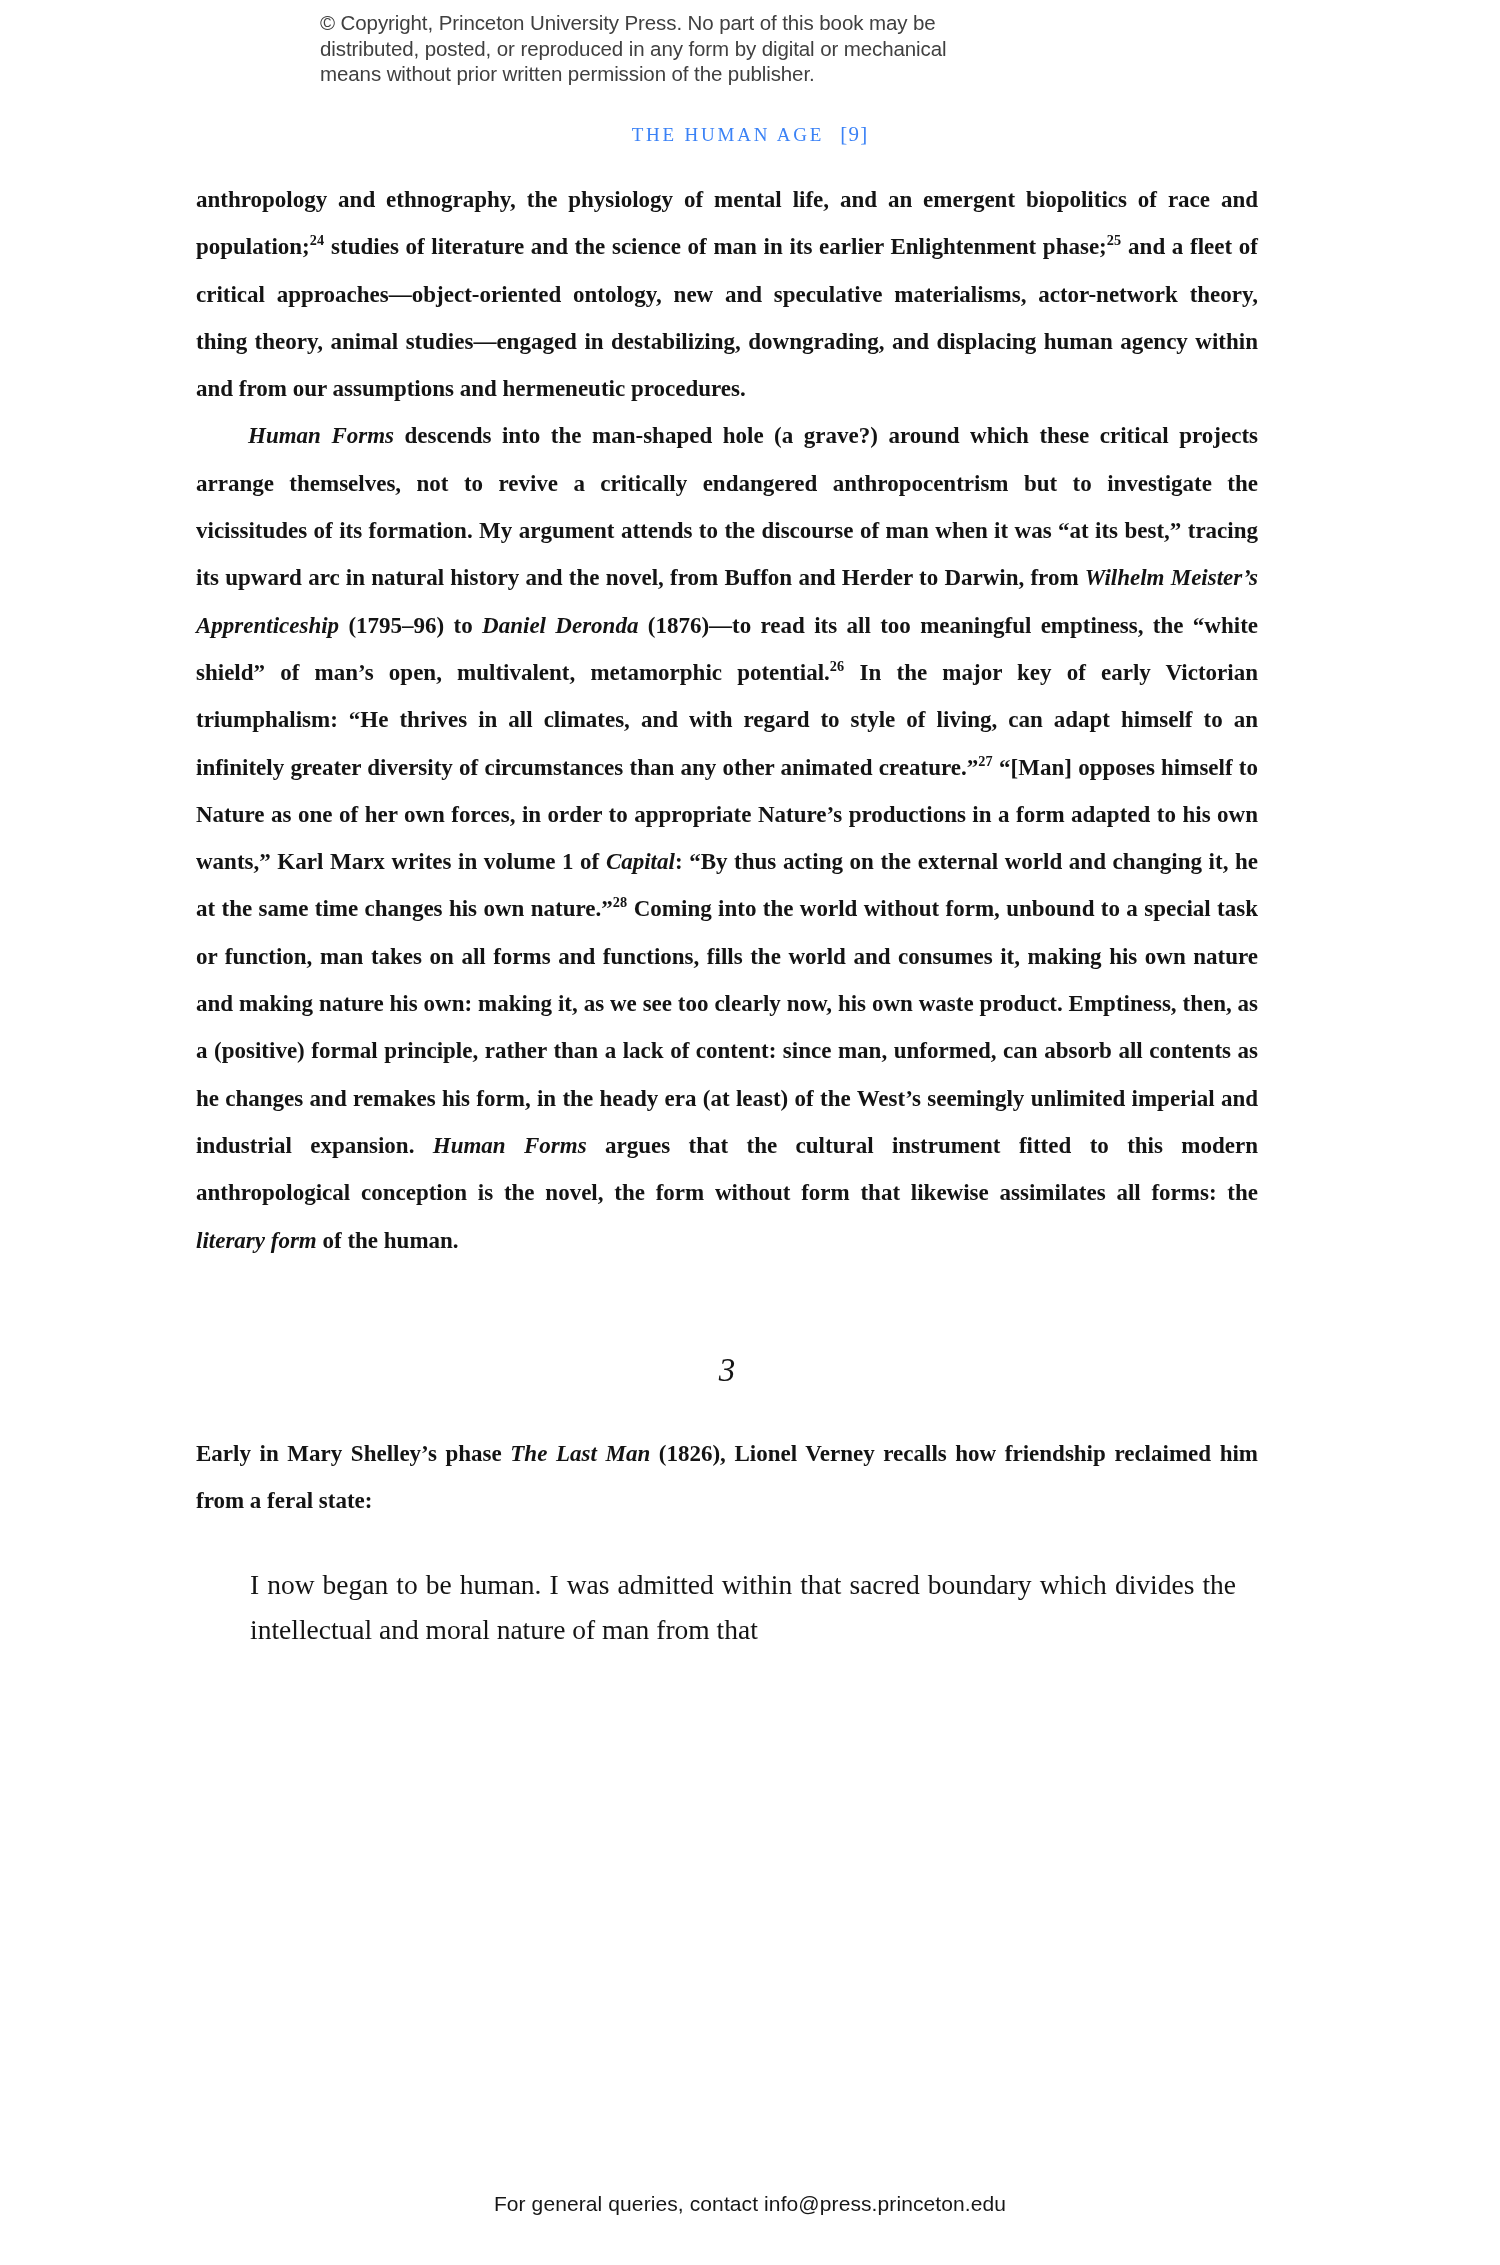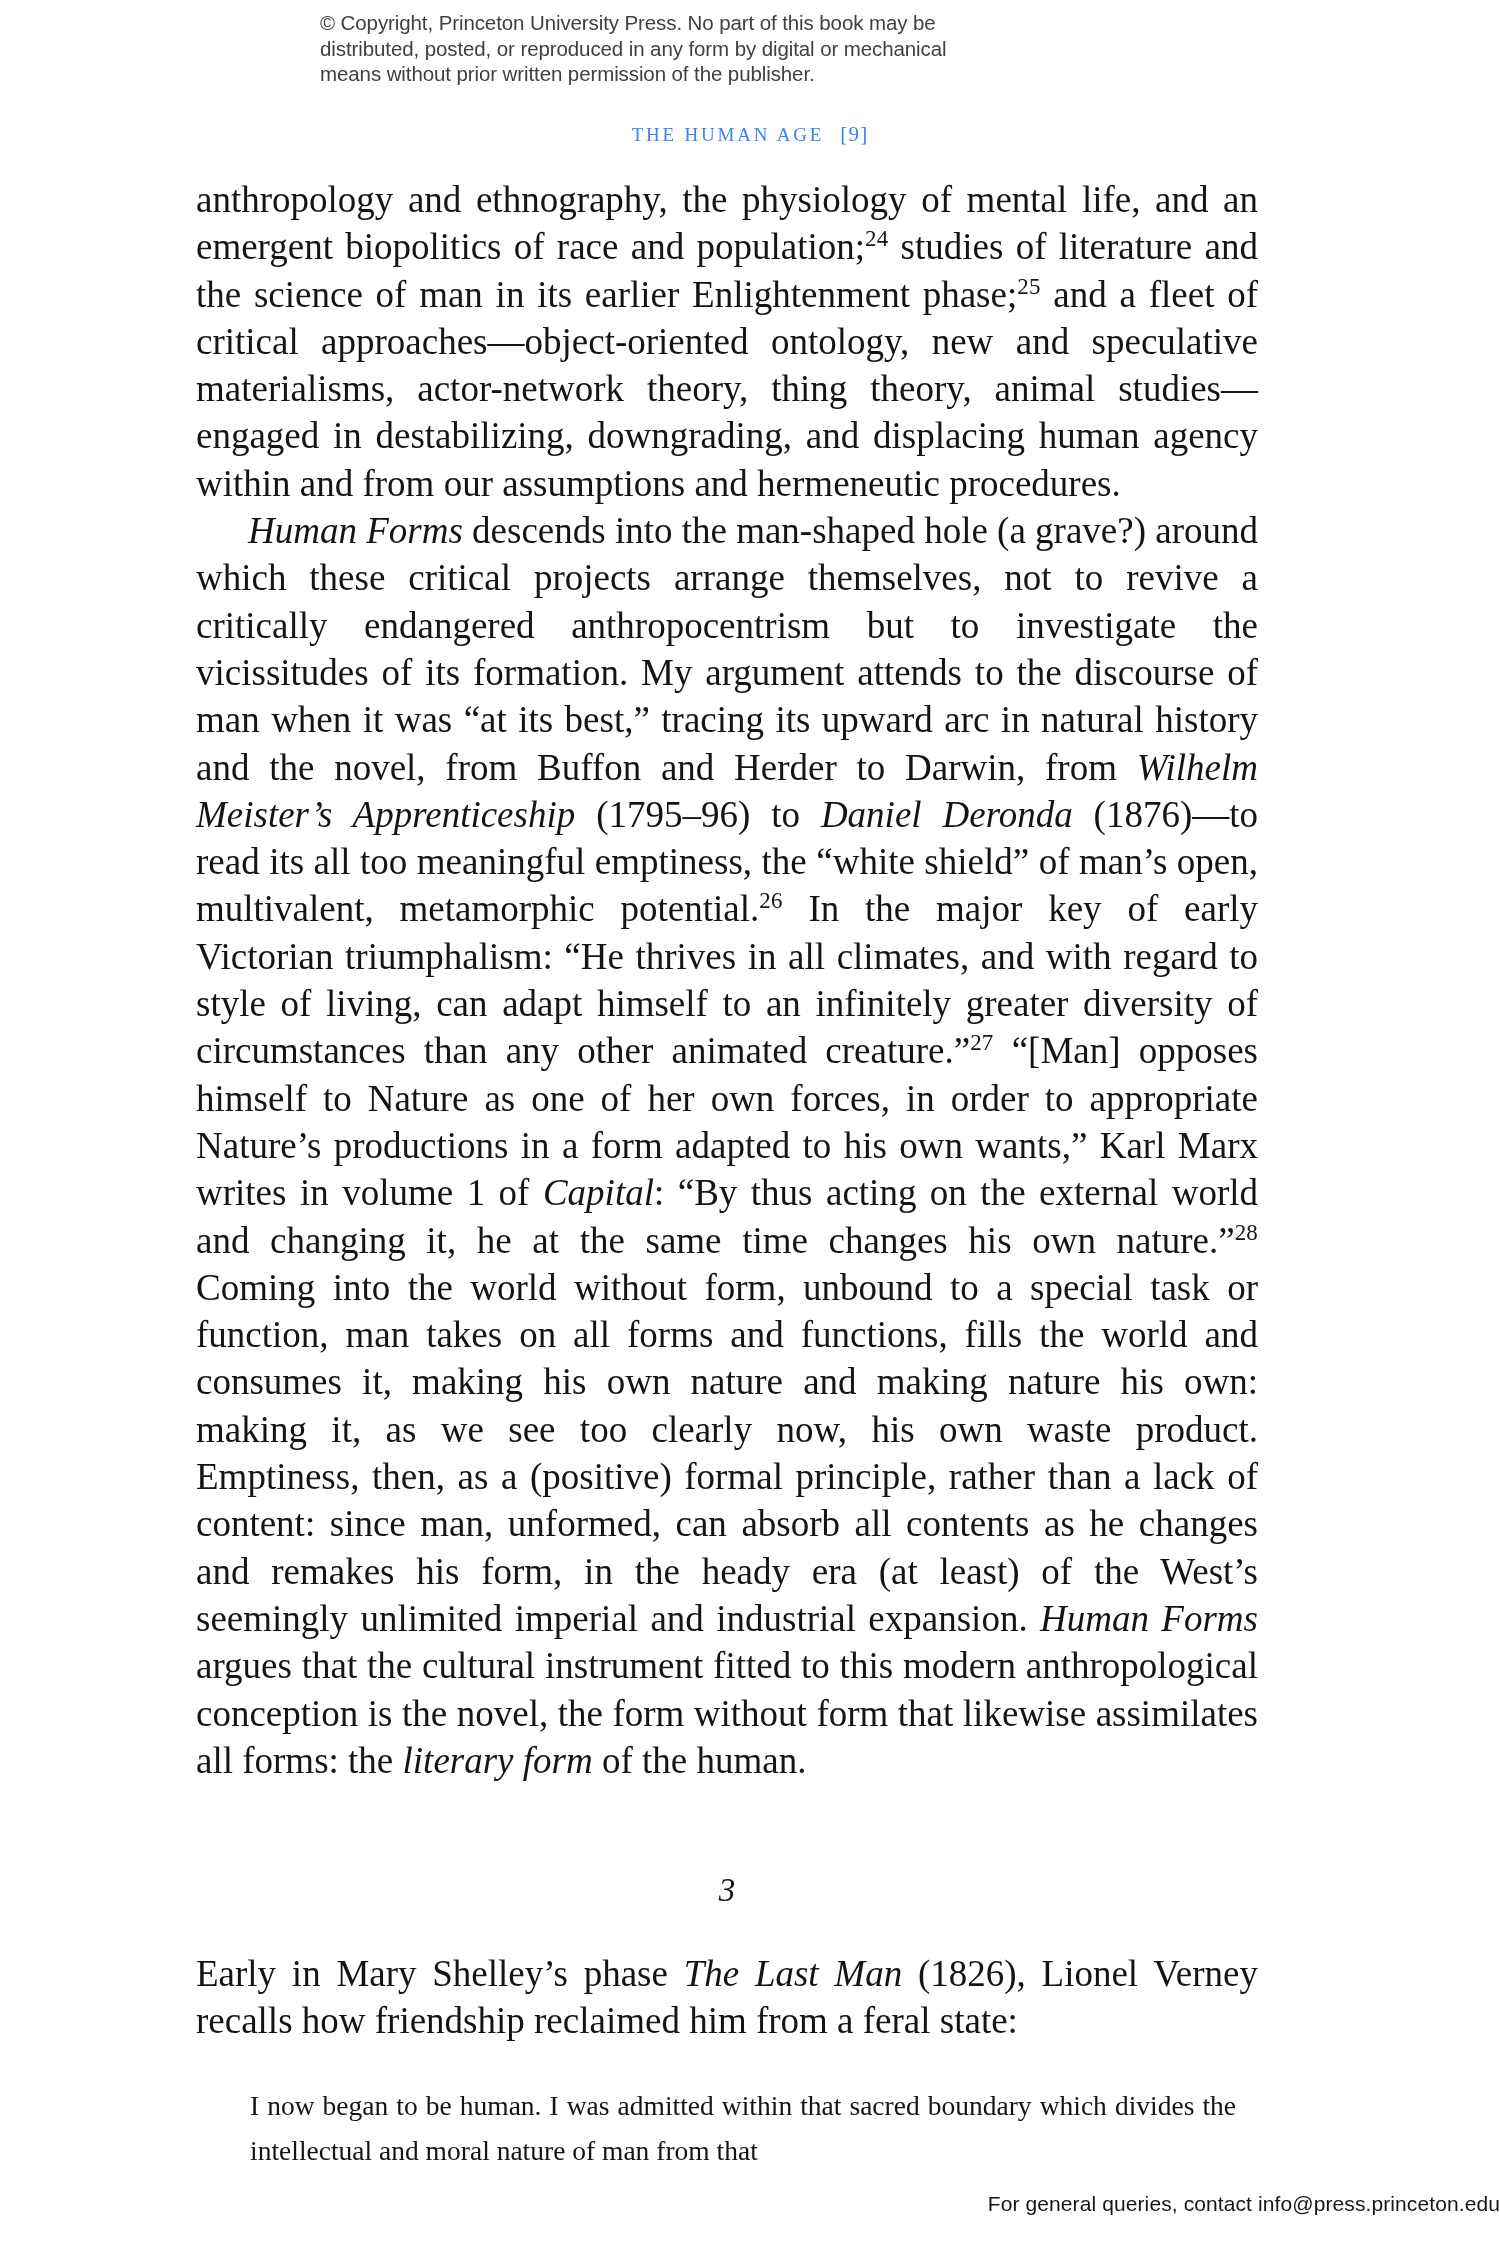--- a/index.html
+++ b/index.html
@@ -56,26 +56,27 @@
   
   .text-column {
     position: absolute;
     left: 196px;
     top: 176px;
     width: 1062px;
   }
 
   p.body-par {
     margin: 0;
-    font-size: 37px;
+    font-size: 23px;
     line-height: 47.3px;
     text-align: justify;
     text-justify: inter-word;
     color: #141414;
     hyphens: none;
+    font-weight: bold;
   }
   p.body-par.indented {
     text-indent: 52px;
   }
   p.body-par.last-line-natural {
     text-align-last: left;
   }
 
   i, .ital { font-style: italic; }
 
@@ -110,21 +111,21 @@
     text-align-last: left;
     color: #141414;
   }
 
   
   .footer-note {
     position: absolute;
     left: 0;
     top: 2192px;
     width: 1500px;
-    text-align: right;
+    text-align: center;
     font-family: "Liberation Sans", "DejaVu Sans", sans-serif;
     font-size: 21px;
     letter-spacing: 0.1px;
     color: #161616;
   }
 </style>
 </head>
 <body>
 
 <div id="page">

